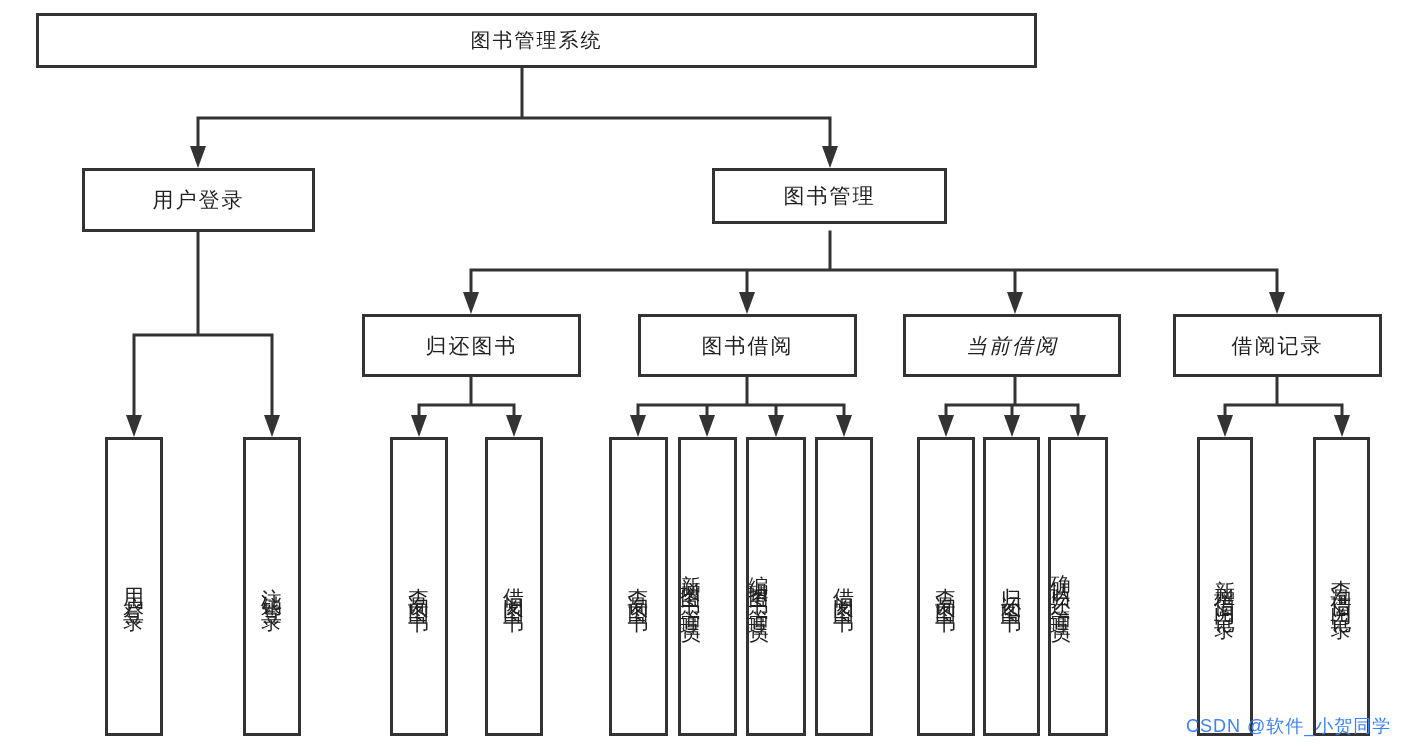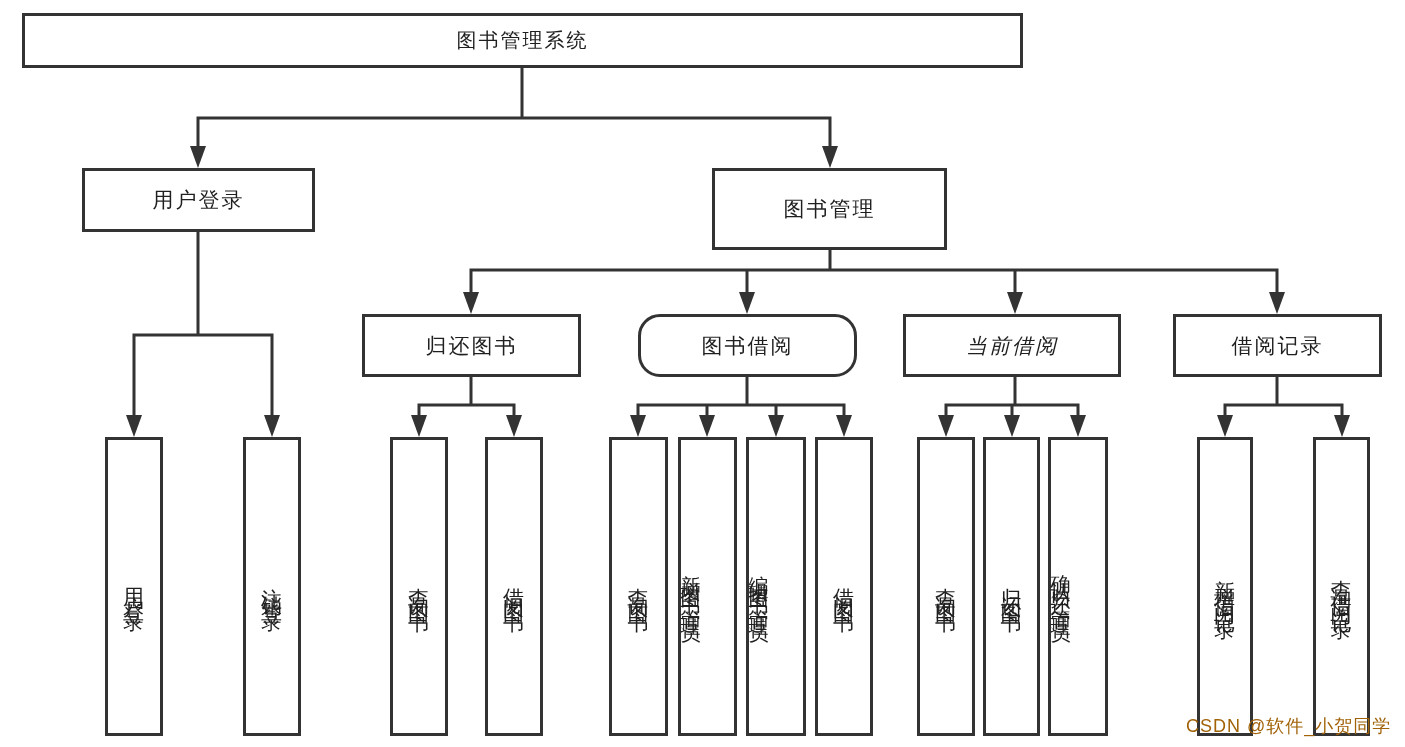--- a/index.html
+++ b/index.html
@@ -49,21 +49,21 @@
     font-size: 21px;
     letter-spacing: 8px;
     line-height: 1;
   }
   .vbox.long { justify-content: flex-start; padding-top: 8px; }
   .vbox.long span { letter-spacing: 7px; font-size: 20px; }
   .watermark {
     position: absolute;
     left: 1186px;
     top: 714px;
-    color: #a16207;
+    color: #3b82f6;
     font-size: 18px;
     letter-spacing: 1px;
     white-space: nowrap;
   }
 </style>
 </head>
 <body>
 
 <div class="canvas">
 
@@ -93,27 +93,27 @@
       <polygon points="768,415 784,415 776,437"></polygon>
       <polygon points="836,415 852,415 844,437"></polygon>
       <polygon points="938,415 954,415 946,437"></polygon>
       <polygon points="1004,415 1020,415 1012,437"></polygon>
       <polygon points="1070,415 1086,415 1078,437"></polygon>
       <polygon points="1217,415 1233,415 1225,437"></polygon>
       <polygon points="1334,415 1350,415 1342,437"></polygon>
     </g>
   </svg>
 
-  <div class="hbox root" style="left:22px; top:13px; width:1001px; height:55px;">图书管理系统</div>
+  <div class="hbox root" style="left:36px; top:13px; width:1001px; height:55px;">图书管理系统</div>
 
   <div class="hbox" style="left:82px; top:168px; width:233px; height:64px;">用户登录</div>
-  <div class="hbox" style="left:712px; top:168px; width:235px; height:82px;">图书管理</div>
+  <div class="hbox" style="left:712px; top:168px; width:235px; height:56px;">图书管理</div>
 
   <div class="hbox" style="left:362px; top:314px; width:219px; height:63px;">归还图书</div>
-  <div class="hbox" style="left:638px; top:314px; width:219px; height:63px;border-radius:22px;">图书借阅</div>
+  <div class="hbox" style="left:638px; top:314px; width:219px; height:63px;">图书借阅</div>
   <div class="hbox" style="left:903px; top:314px; width:218px; height:63px;font-style:italic;">当前借阅</div>
   <div class="hbox" style="left:1173px; top:314px; width:209px; height:63px;">借阅记录</div>
 
   <div class="vbox" style="left:105px; width:58px;">
     <span>用户登录</span>
   </div>
   <div class="vbox" style="left:243px; width:58px;">
     <span>注销登录</span>
   </div>
 

